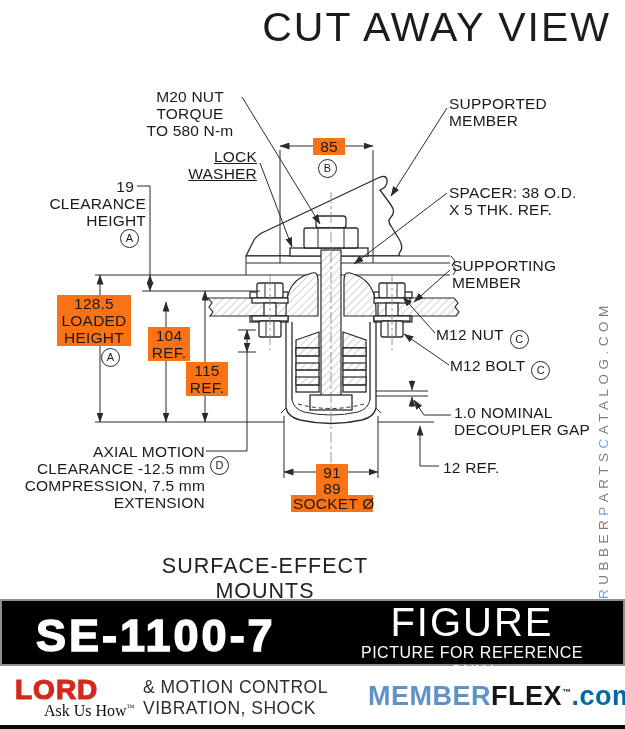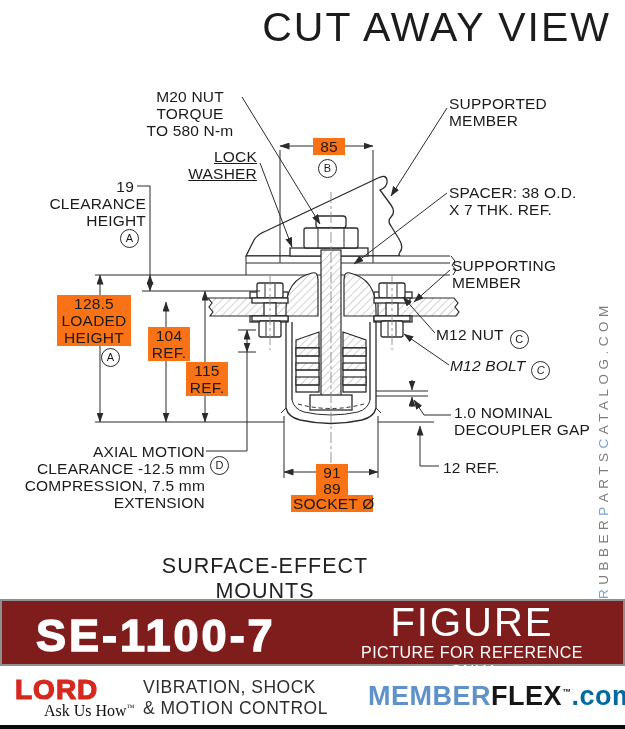--- a/index.html
+++ b/index.html
@@ -17,21 +17,21 @@
   .title{position:absolute;top:4px;right:14px;font-size:41px;letter-spacing:2px;
          font-weight:400;color:#1c1c1c;}
   .subtitle{position:absolute;left:115px;top:554px;width:300px;text-align:center;
             font-size:21.5px;letter-spacing:1px;color:#222;}
   
   .watermark{position:absolute;left:596px;top:283px;height:316px;width:26px;
              writing-mode:vertical-rl;transform:rotate(180deg);
              font-size:13.5px;letter-spacing:4.5px;color:#7d7d7d;}
   .watermark .blue{color:#7AA3D6;}
   
-  .banner{position:absolute;left:0;top:599px;width:625px;height:67px;background:#7f1d1d;
+  .banner{position:absolute;left:0;top:599px;width:625px;height:67px;background:#000000;
           box-sizing:border-box;border:2px solid #8f8f8f;}
   .part-number{position:absolute;left:34px;top:9px;font-size:45px;font-weight:bold;
                letter-spacing:3px;color:#fff;-webkit-text-stroke:1.5px #fff;}
   .figure-box{position:absolute;left:335px;top:0;width:270px;text-align:center;color:#fff;}
   .figure-word{font-size:40px;letter-spacing:2px;line-height:42px;}
   .figure-note{font-size:16px;letter-spacing:.5px;line-height:19px;}
   
   .footer{position:absolute;left:0;top:666px;width:625px;height:59px;background:#fff;}
   .lord{position:absolute;left:15px;top:8px;font-size:28px;font-weight:bold;letter-spacing:1px;
         color:#D6281E;-webkit-text-stroke:1.2px #D6281E;}
@@ -220,21 +220,21 @@
     <div>MEMBER</div>
   </div>
 
   <div class="lbl r" style="right:368px;top:148px;text-decoration:underline;">
     <div>LOCK</div>
     <div>WASHER</div>
   </div>
 
   <div class="lbl" style="left:449px;top:170px;margin-top:14px;">
     <div>SPACER: 38 O.D.</div>
-    <div>X 7 THK. REF.</div>
+    <div>X 5 THK. REF.</div>
   </div>
 
   <div class="lbl r" style="right:479px;top:178px;">
     <div style="margin-right:12px;">19</div>
     <div>CLEARANCE</div>
     <div>HEIGHT</div>
   </div>
   <div class="datum" style="left:120px;top:229px;">A</div>
 
   <div class="lbl c wbg" style="left:313px;top:138px;width:28px;">85</div>
@@ -259,21 +259,21 @@
 
   <div class="lbl" style="left:452px;top:257px;">
     <div>SUPPORTING</div>
     <div>MEMBER</div>
   </div>
 
   <div class="lbl" style="left:436px;top:326px;">
     <span>M12 NUT</span><span class="datum inl">C</span>
   </div>
 
-  <div class="lbl" style="left:450px;top:357px;font-style:italic;">
+  <div class="lbl" style="left:450px;top:357px;">
     <span>M12 BOLT</span><span class="datum inl">C</span>
   </div>
 
   <div class="lbl" style="left:454px;top:404px;">
     <div>1.0 NOMINAL</div>
     <div>DECOUPLER GAP</div>
   </div>
 
   <div class="lbl" style="left:443px;top:459px;">12 REF.</div>
 
@@ -300,22 +300,22 @@
       <div class="figure-note">PICTURE FOR REFERENCE ONLY</div>
     </div>
   </div>
 
   <div class="footer">
     <div class="lord">LORD</div>
     <div class="askushow">
       <span>Ask Us How</span><sup>™</sup>
     </div>
     <div class="vib">
+      <div>&amp; MOTION CONTROL</div>
       <div>VIBRATION, SHOCK</div>
-      <div>&amp; MOTION CONTROL</div>
     </div>
     <div class="brand">
       <span class="delta">MEMBER</span><span class="flex">FLEX</span><span class="tm">™</span><span class="com">.com</span>
     </div>
   </div>
 
   <div class="bottom-strip"></div>
 </div>
 
 </body></html>

